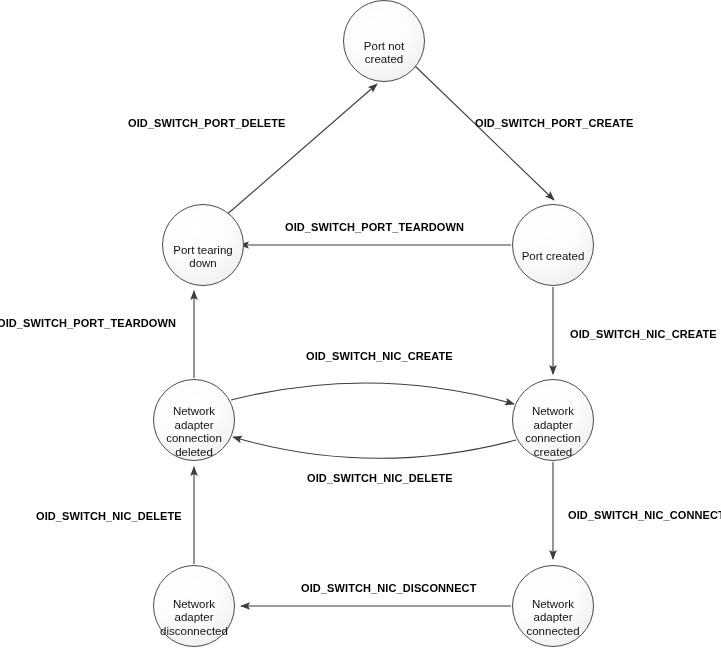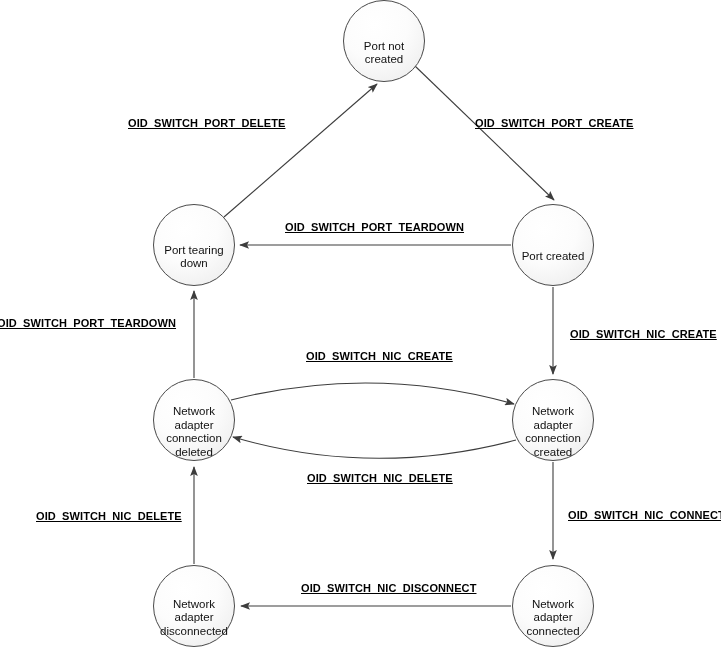--- a/index.html
+++ b/index.html
@@ -44,21 +44,20 @@
     margin-top: 24px;
   }
   .edge-label {
     position: absolute;
     font-size: 11px;
     font-weight: bold;
     color: #000000;
     white-space: nowrap;
     letter-spacing: 0.1px;
     z-index: 6;
-    text-decoration: underline;
   }
 </style>
 </head>
 <body>
 
 <div id="diagram-root">
 
   <svg id="edge-layer" viewBox="0 0 721 651" width="721" height="651" xmlns="http://www.w3.org/2000/svg">
     <defs>
       <marker id="arrowhead" markerWidth="9" markerHeight="7" refX="8.2" refY="3.5" orient="auto" markerUnits="strokeWidth">
@@ -84,21 +83,21 @@
 
     <line x1="553" y1="462" x2="553" y2="559" stroke="#3d3d3d" stroke-width="1.1" marker-end="url(#arrowhead)"></line>
 
     <line x1="511" y1="606" x2="241" y2="606" stroke="#3d3d3d" stroke-width="1.1" marker-end="url(#arrowhead)"></line>
   </svg>
 
   <div class="node" style="left:343px; top:0px; width:82px; height:82px;">
     <span class="node-label">Port not created</span>
   </div>
 
-  <div class="node" style="left:153px; top:204px; width:82px; height:82px;">
+  <div class="node" style="left:162px; top:204px; width:82px; height:82px;">
     <span class="node-label">Port tearing
 down</span>
   </div>
 
   <div class="node" style="left:512px; top:204px; width:82px; height:82px;justify-content:center;">
     <span class="node-label">Port created</span>
   </div>
 
   <div class="node" style="left:153px; top:379px; width:82px; height:82px;">
     <span class="node-label">Network

